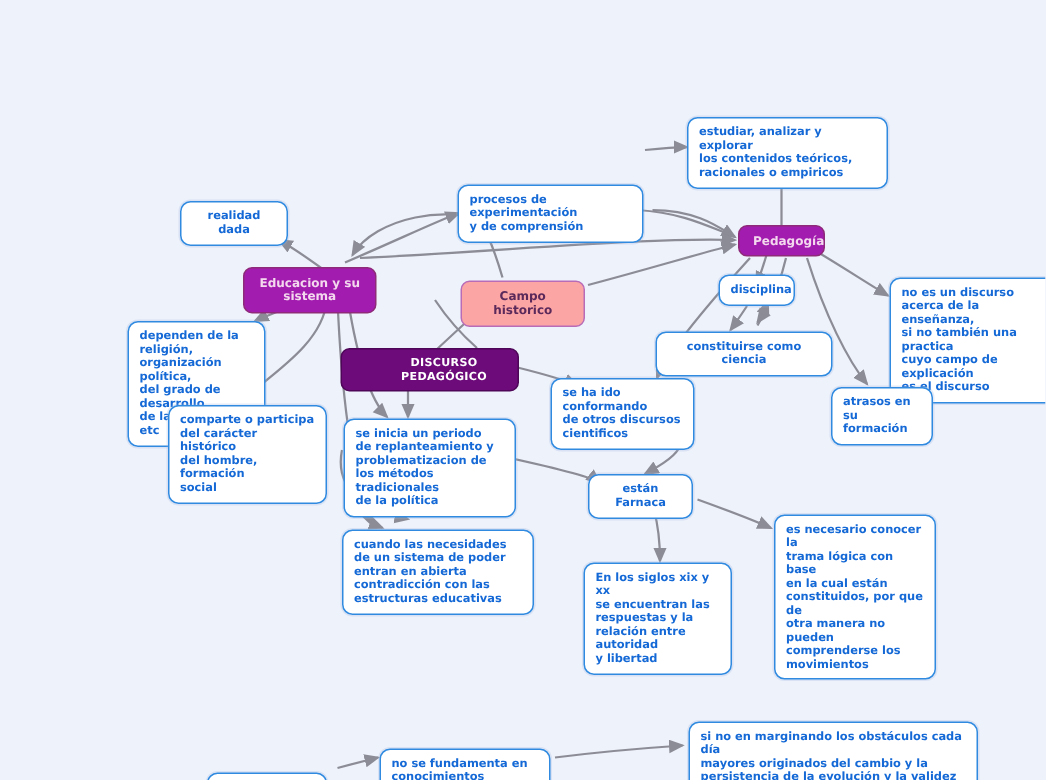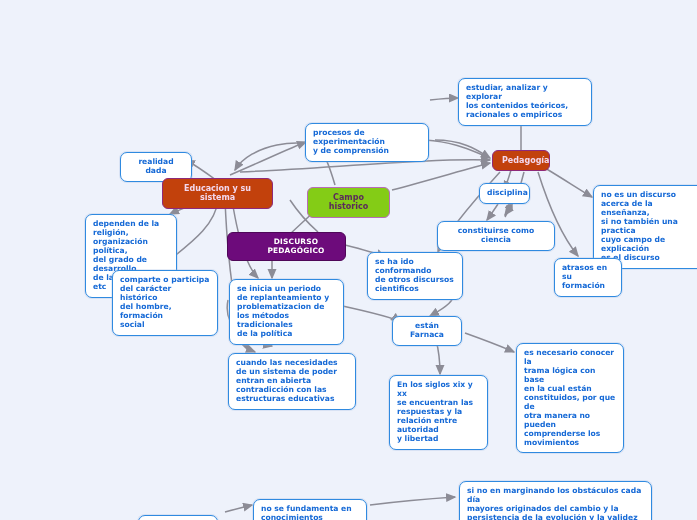--- a/index.html
+++ b/index.html
@@ -36,31 +36,31 @@
     border: 1.6px solid #2f8ae0;
     color: #1569d6;
     font-weight: bold;
     font-size: 7.6px;
     padding: 5px 7px;
     box-shadow: 0 0 0 1px rgba(150,180,225,0.25);
   }
   .leaf.center-text { text-align: center; }
   
   .topic {
-    background: #c2410c;
+    background: #a21caf;
     border: 1.4px solid #8e2a79;
     color: #f3d8ee;
     font-weight: bold;
     font-size: 8px;
     padding: 5px 9px;
     text-align: center;
     border-radius: 6px;
   }
   .topic.light {
-    background: #84cc16;
+    background: #fca5a5;
     border: 1.4px solid #b86cb8;
     color: #5b2a5b;
   }
   .topic.dark {
     background: #6d0b7b;
     border: 1.4px solid #4e0758;
     color: #ffffff;
     letter-spacing: 0.2px;
   }
 </style>
@@ -138,23 +138,23 @@
       <path d="M225,512 C240,508 248,506 252,505"></path>
 
       <path d="M430,100 C448,98 455,98 458,98"></path>
     </g>
     <g fill="none" stroke="#8c8c96" stroke-width="1.5">
       <path d="M425,140 C455,142 470,150 488,157"></path>
       <path d="M290,200 C300,215 310,225 318,232"></path>
     </g>
   </svg>
 
-  <div class="node leaf center-text" style="left:120px; top:152px; width:72px;">realidad dada</div>
-
-  <div class="node topic" style="left:162px; top:178px; width:111px;">Educacion y su sistema</div>
+  <div class="node leaf center-text" style="left:120px; top:134px; width:72px;">realidad dada</div>
+
+  <div class="node topic" style="left:162px; top:178px; width:89px;">Educacion y su sistema</div>
 
   <div class="node topic light" style="left:307px; top:187px; width:83px;">Campo historico</div>
 
   <div class="node topic dark" style="left:227px; top:232px; width:119px; font-size:7.4px;padding-left:28px;">DISCURSO PEDAGÓGICO</div>
 
   <div class="node topic" style="left:492px; top:150px; width:58px;">Pedagogía</div>
 
   <div class="node leaf center-text" style="left:479px; top:183px; width:51px;">disciplina</div>
 
   <div class="node leaf" style="left:305px; top:123px; width:124px;">procesos de experimentación

